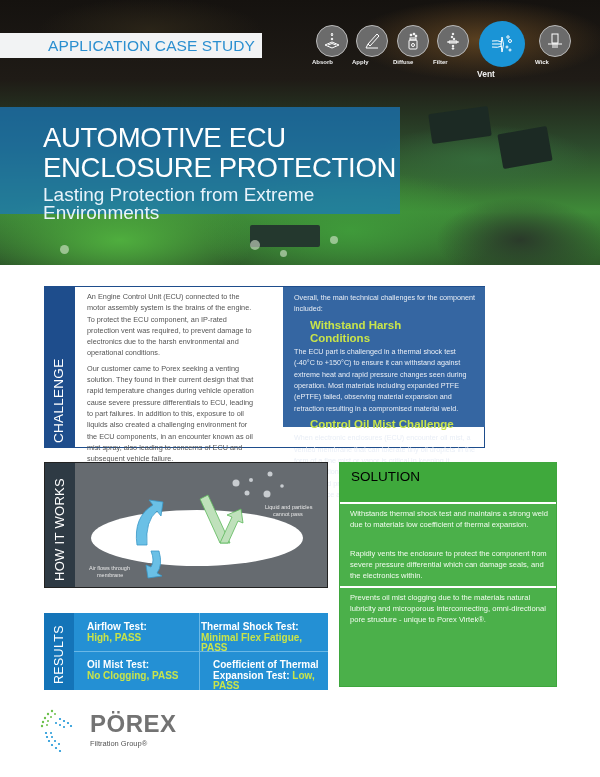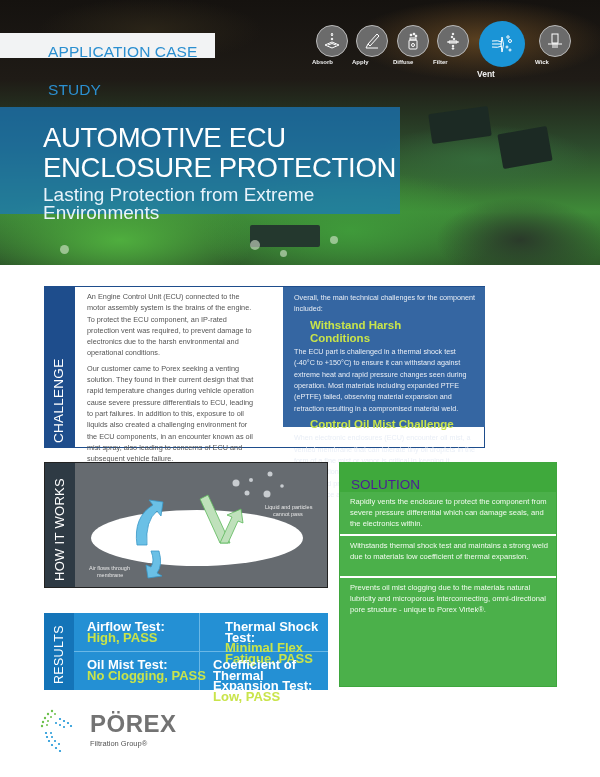--- a/index.html
+++ b/index.html
@@ -12,22 +12,22 @@
       radial-gradient(ellipse 200px 80px at 350px 230px, #3f9a3a 0%, transparent 75%),
       radial-gradient(ellipse 180px 70px at 120px 240px, #4fae3e 0%, transparent 75%),
       radial-gradient(ellipse 160px 50px at 480px 160px, #356a3a 0%, transparent 70%),
       radial-gradient(ellipse 140px 40px at 150px 30px, #2a2418 0%, transparent 80%),
       radial-gradient(ellipse 160px 50px at 480px 40px, #5a4020 0%, transparent 80%),
       linear-gradient(180deg, #15120f 0%, #1f1b16 30%, #2c4a2c 55%, #3f8b38 80%, #2e5a2a 100%);
   }
   .hero .chip { position: absolute; background: #1c2a24; border-radius: 2px; }
   .hero .dot { position: absolute; border-radius: 50%; background: rgba(230,240,220,0.55); }
 
-  .case-label { position: absolute; left: 0; top: 33px; width: 215px; height: 25px; background: #f2f3f4;
-    color: #2b8fd0; font-size: 15.5px; letter-spacing: 0.1px; padding-left: 48px; line-height: 38px; }
+  .case-label { position: absolute; left: 0; top: 33px; width: 262px; height: 25px; background: #f2f3f4;
+    color: #2b8fd0; font-size: 15.5px; letter-spacing: 0.1px; padding-left: 48px; line-height: 26px; }
 
   .title-band { position: absolute; left: 0; top: 107px; width: 400px; height: 107px; background: rgba(25,120,190,0.72); }
   .title-band .t1, .title-band .t2 { position: absolute; left: 43px; color: #ffffff; font-size: 27.5px; letter-spacing: -0.3px; line-height: 30px; }
   .title-band .t1 { top: 16px; }
   .title-band .t2 { top: 46px; }
   .title-band .sub { position: absolute; left: 43px; top: 79px; color: #e8f3fb; font-size: 19px; line-height: 18px; }
 
   .icons { position: absolute; left: 312px; top: 25px; height: 60px; }
   .icon-item { position: absolute; top: 0; width: 40px; text-align: left; }
   .icon-circle { width: 32px; height: 32px; border-radius: 50%; border: 1.5px solid #b8b8b8; background: #6b6b6b; margin: 0 auto; display: flex; align-items: center; justify-content: center; }
@@ -50,28 +50,28 @@
   
   .how { position: absolute; left: 44px; top: 462px; width: 284px; height: 126px; border: 1px solid #222; background: #666b70; }
   .how-side { position: absolute; left: 0; top: 0; width: 30px; height: 124px; background: #2e3a44; }
   .how-side .vert { left: 7px; top: 118px; font-size: 13px; }
   .how svg.diagram { position: absolute; left: 30px; top: 0; }
 
   
   .results { position: absolute; left: 44px; top: 613px; width: 284px; height: 77px; background: #2490d4; }
   .res-side { position: absolute; left: 0; top: 0; width: 30px; height: 77px; background: #1474b8; }
   .res-side .vert { left: 8px; top: 71px; font-size: 12.5px; }
-  .res-cell { position: absolute; font-size: 13px; font-weight: bold; line-height: 10.5px; color: #ffffff; padding: 9px 0 0 13px; }
+  .res-cell { position: absolute; font-size: 10px; font-weight: bold; line-height: 10.5px; color: #ffffff; padding: 9px 0 0 13px; }
   .res-cell .v { color: #c9e44a; }
   .res-div-v { position: absolute; left: 155px; top: 0; width: 1px; height: 77px; background: #6ab8e6; }
   .res-div-h { position: absolute; left: 30px; top: 38px; width: 254px; height: 1px; background: #6ab8e6; }
 
   
   .solution { position: absolute; left: 339px; top: 462px; width: 218px; height: 225px; background: #4bb04a; border: 1px solid #3ea63d; }
-  .sol-head { height: 29px; background: #3fa93c; color: #4c1d95; font-size: 13.5px; padding: 14px 0 0 11px; }
+  .sol-head { height: 39px; background: #3fa93c; color: #000000; font-size: 13.5px; padding: 6px 0 0 11px; }
   .sol-intro { background: #ffffff; margin: 0 1px; padding: 6px 9px 4px 9px; color: #555; font-size: 7.6px; line-height: 10.8px; height: 72px; }
   .sol-intro p { margin-bottom: 4px; }
   .sol-item { color: #f2fbef; font-size: 7.6px; line-height: 10.8px; padding: 5px 8px 4px 10px; border-top: 2px solid #ffffff; }
   .sol-item:first-of-type { border-top: none; }
 
   
   .logo { position: absolute; left: 38px; top: 705px; width: 170px; height: 50px; }
   .logo .word { position: absolute; left: 52px; top: 5px; font-size: 24px; font-weight: bold; color: #737373; letter-spacing: 0.5px; }
   .logo .tag { position: absolute; left: 52px; top: 34px; font-size: 7.5px; color: #555; }
 </style>
@@ -214,38 +214,38 @@
 <div class="results">
   <div class="res-side">
     <div class="vert">RESULTS</div>
   </div>
   <div class="res-div-v"></div>
   <div class="res-div-h"></div>
   <div class="res-cell" style="left:30px;top:0;">
     <div>Airflow Test:</div>
     <div class="v">High, PASS</div>
   </div>
-  <div class="res-cell" style="left:168px;top:0;">
+  <div class="res-cell" style="left:144px;top:0;">
     <div>Thermal Shock Test:</div>
     <div class="v">Minimal Flex Fatigue, PASS</div>
   </div>
   <div class="res-cell" style="left:30px;top:38px;">
     <div>Oil Mist Test:</div>
     <div class="v">No Clogging, PASS</div>
   </div>
   <div class="res-cell" style="left:156px;top:38px;">
     <div>Coefficient of Thermal</div>
     <div><span>Expansion Test:</span> <span class="v">Low, PASS</span></div>
   </div>
 </div>
 
 <div class="solution">
   <div class="sol-head">SOLUTION</div>
+  <div class="sol-item" style="height:42px;">Withstands thermal shock test and maintains a strong weld due to materials low coefficient of thermal expansion.</div>
   <div class="sol-item" style="border-top:none;height:42px;">Rapidly vents the enclosure to protect the component from severe pressure differential which can damage seals, and the electronics within.</div>
-  <div class="sol-item" style="height:42px;">Withstands thermal shock test and maintains a strong weld due to materials low coefficient of thermal expansion.</div>
   <div class="sol-item">Prevents oil mist clogging due to the materials natural lubricity and microporous interconnecting, omni-directional pore structure - unique to Porex Virtek®.</div>
 </div>
 
 <div class="logo">
   <svg width="48" height="52" viewBox="0 0 48 52" style="position:absolute;left:0;top:0;">
     <g fill="#6cc04a">
       <circle cx="14" cy="6" r="1.2"></circle>
         <circle cx="10" cy="9" r="1.2"></circle>
         <circle cx="7" cy="13" r="1.2"></circle>
         <circle cx="5" cy="17" r="1.2"></circle>

